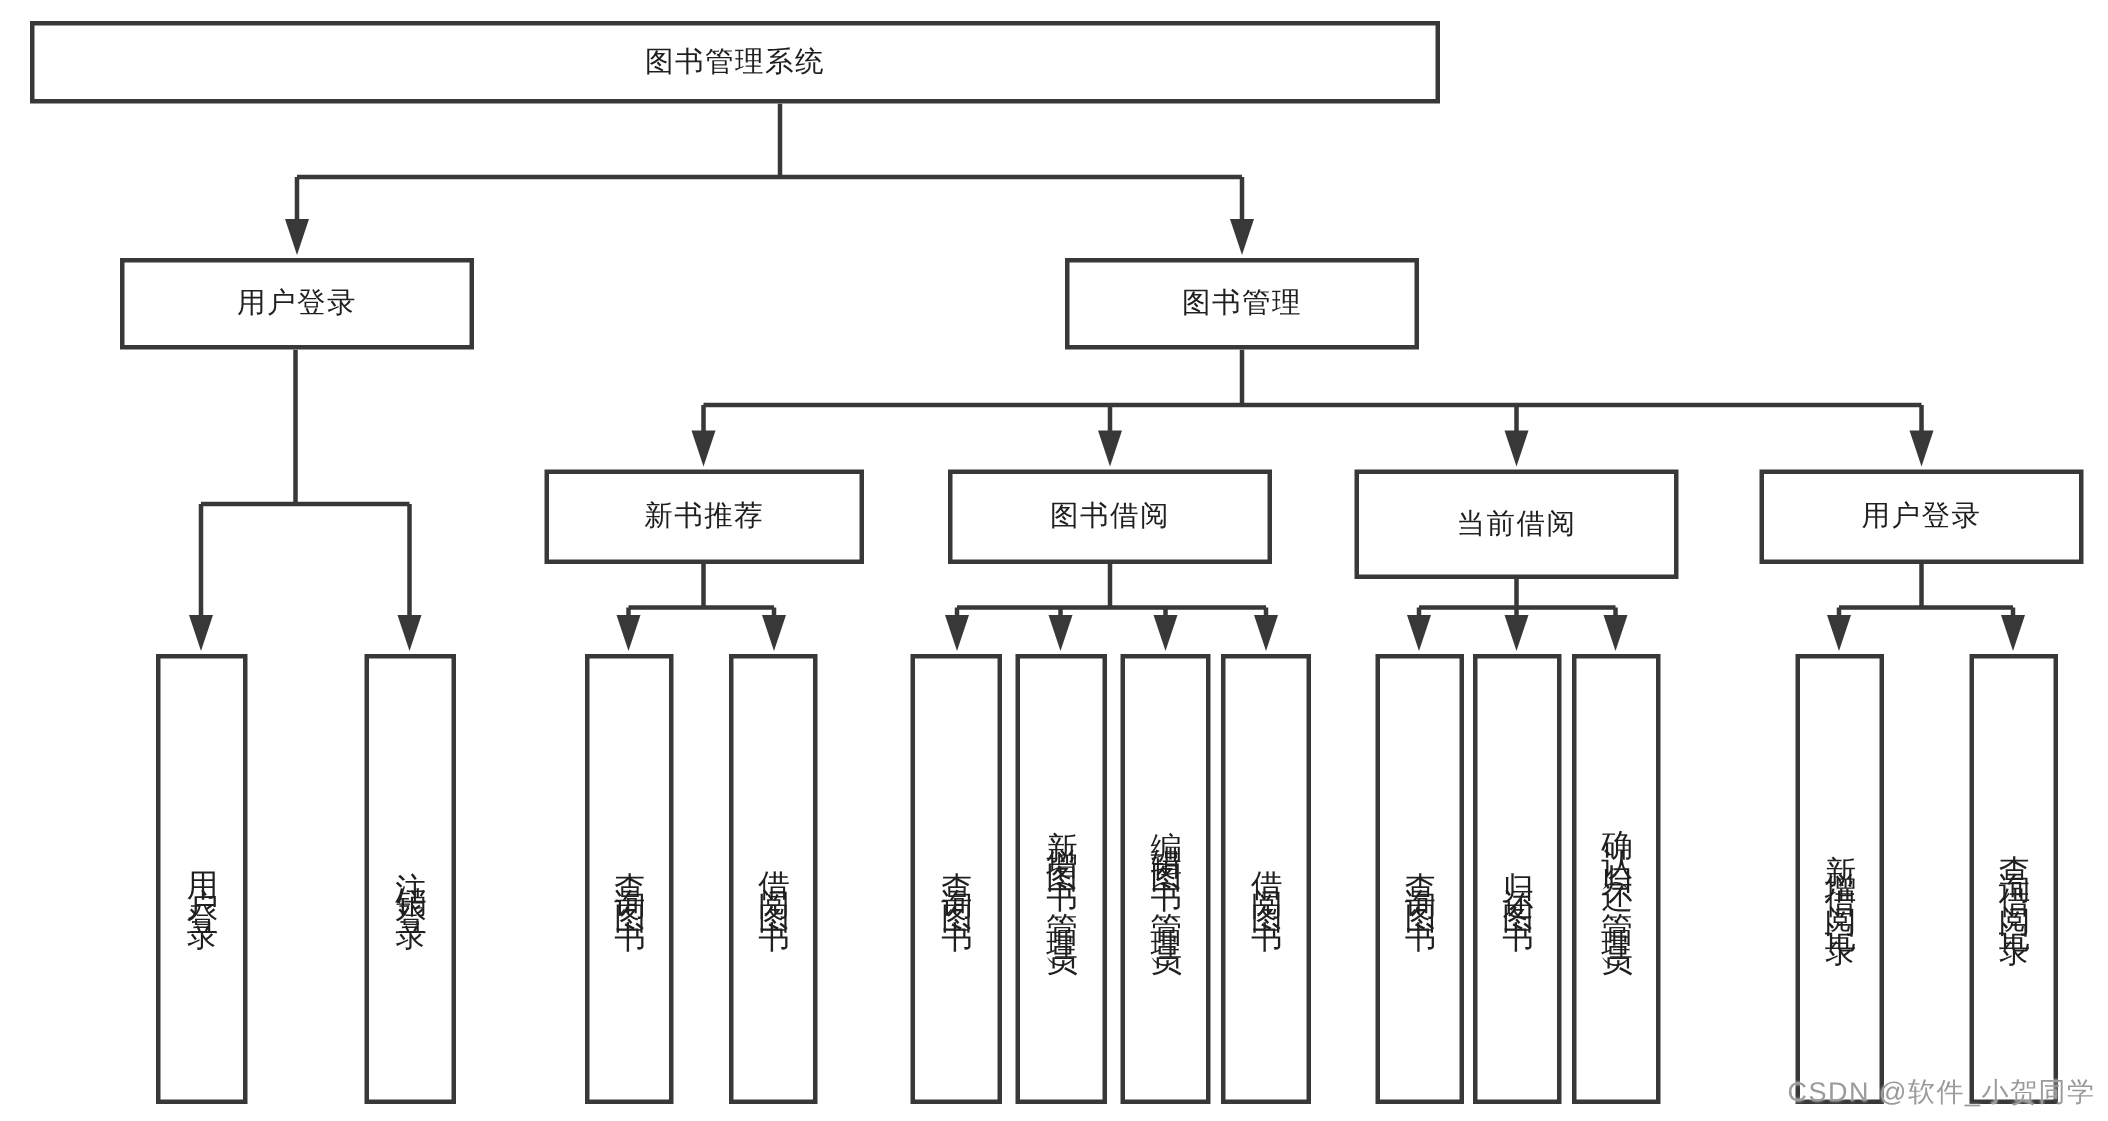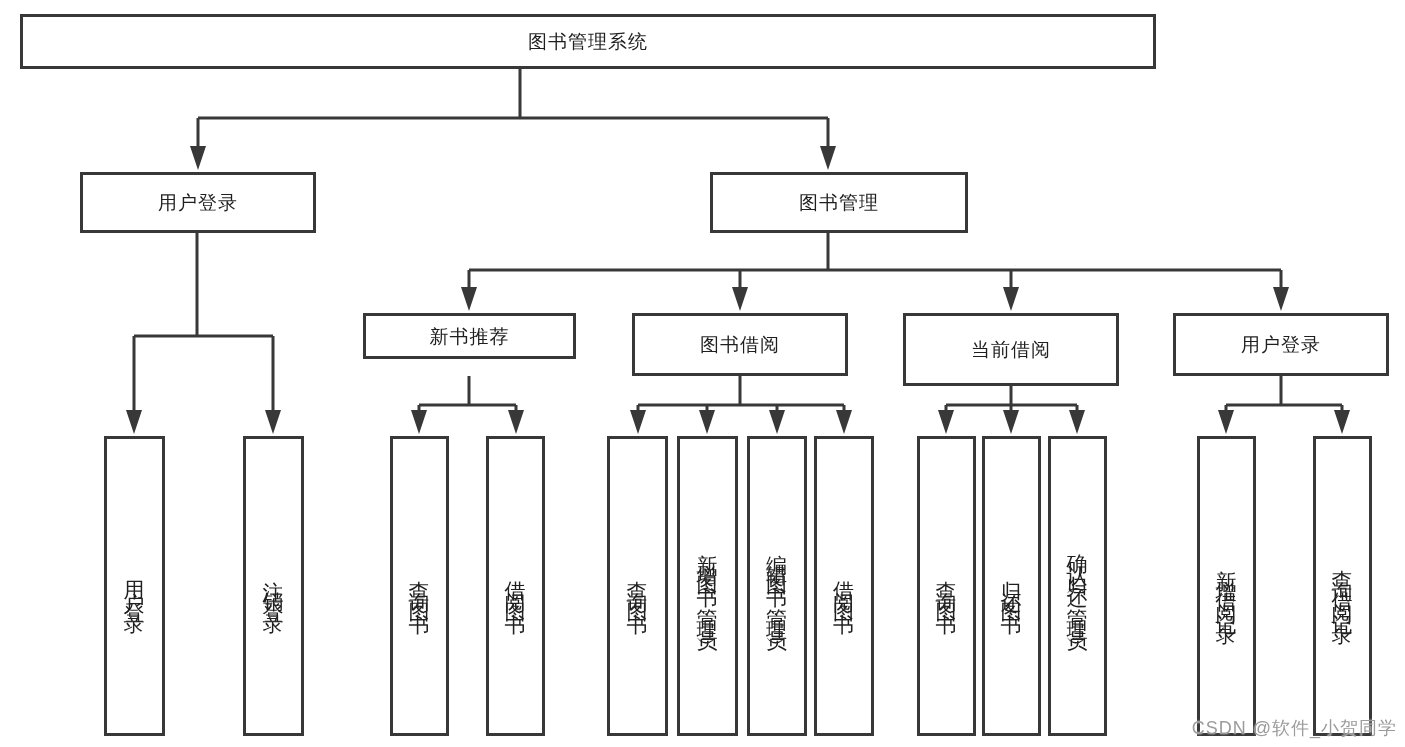--- a/index.html
+++ b/index.html
@@ -84,26 +84,26 @@
       <polygon points="769,410 785,410 777,434"></polygon>
       <polygon points="836,410 852,410 844,434"></polygon>
       <polygon points="938,410 954,410 946,434"></polygon>
       <polygon points="1003,410 1019,410 1011,434"></polygon>
       <polygon points="1069,410 1085,410 1077,434"></polygon>
       <polygon points="1218,410 1234,410 1226,434"></polygon>
       <polygon points="1334,410 1350,410 1342,434"></polygon>
     </g>
   </svg>
 
-  <div class="node hbox" style="left:20px; top:14px; width:1136px; height:55px;">图书管理系统</div>
+  <div class="node hbox" style="left:20px; top:14px; width:940px; height:55px;">图书管理系统</div>
 
   <div class="node hbox" style="left:80px; top:172px; width:236px; height:61px;">用户登录</div>
-  <div class="node hbox" style="left:710px; top:172px; width:258px; height:61px;">图书管理</div>
+  <div class="node hbox" style="left:710px; top:172px; width:236px; height:61px;">图书管理</div>
 
-  <div class="node hbox" style="left:363px; top:313px; width:213px; height:46px;">新书推荐</div>
+  <div class="node hbox" style="left:363px; top:313px; width:213px; height:63px;">新书推荐</div>
   <div class="node hbox" style="left:632px; top:313px; width:216px; height:63px;">图书借阅</div>
   <div class="node hbox" style="left:903px; top:313px; width:216px; height:73px;">当前借阅</div>
   <div class="node hbox" style="left:1173px; top:313px; width:216px; height:63px;">用户登录</div>
 
   <div class="node leaf" style="left:104px; width:61px;">用户登录</div>
   <div class="node leaf" style="left:243px; width:61px;">注销登录</div>
 
   <div class="node leaf" style="left:390px; width:59px;">查询图书</div>
   <div class="node leaf" style="left:486px; width:59px;">借阅图书</div>
 

